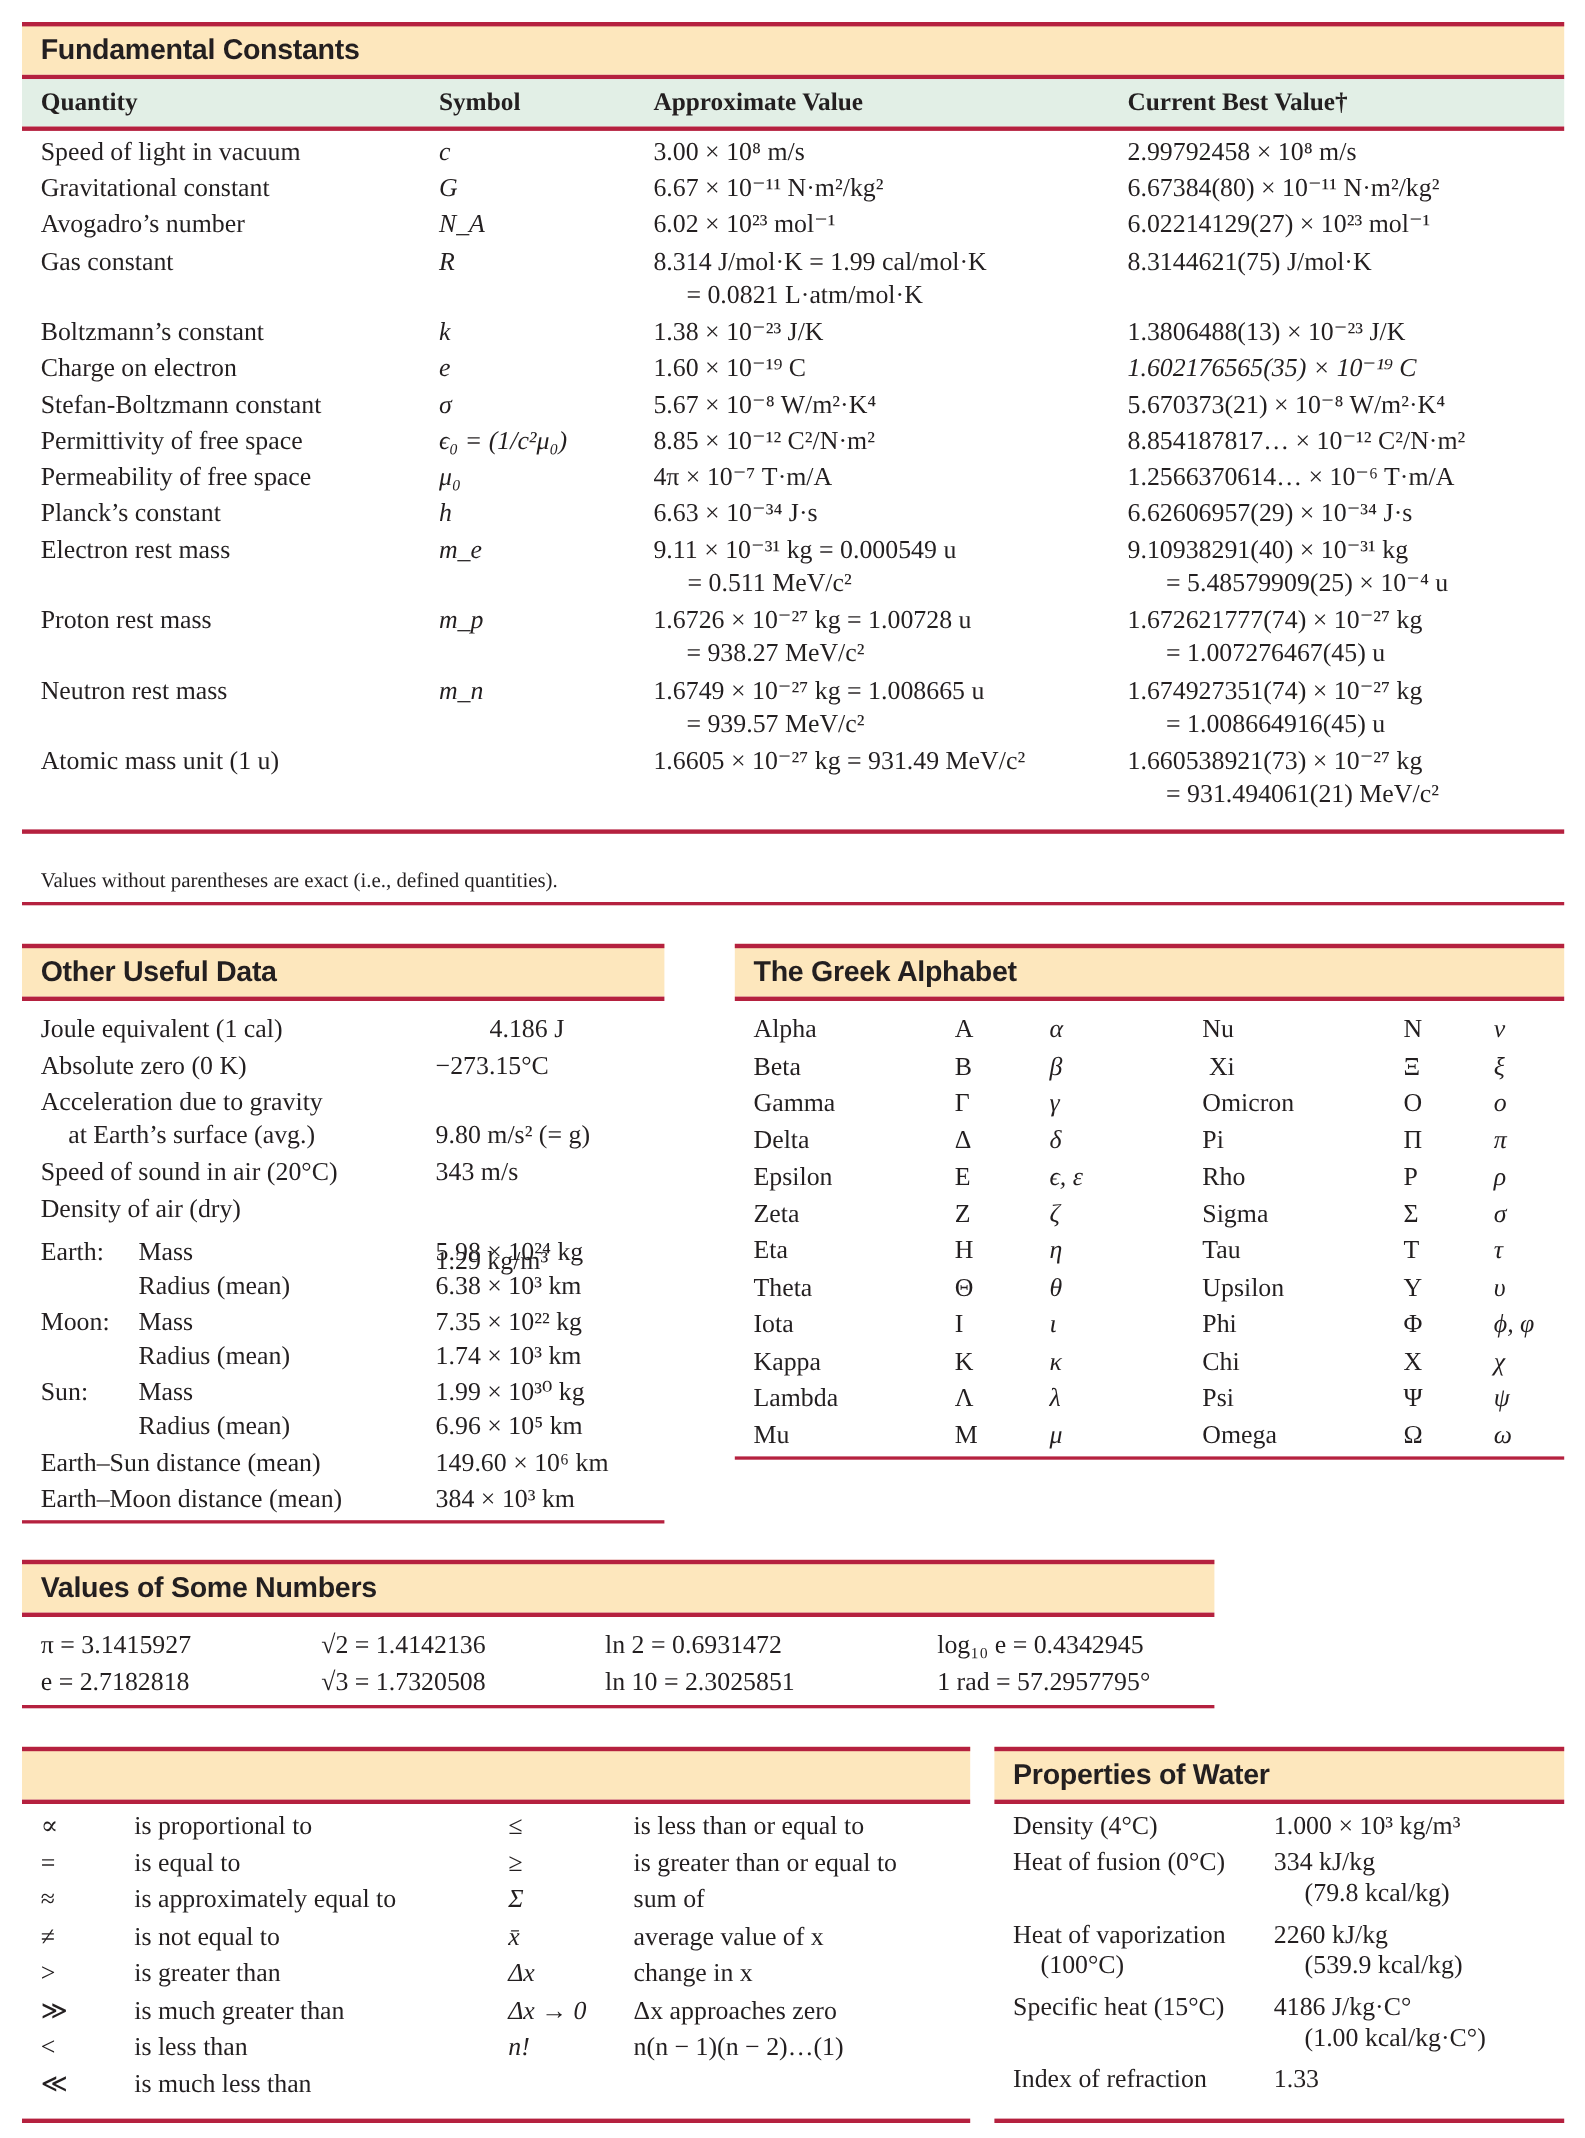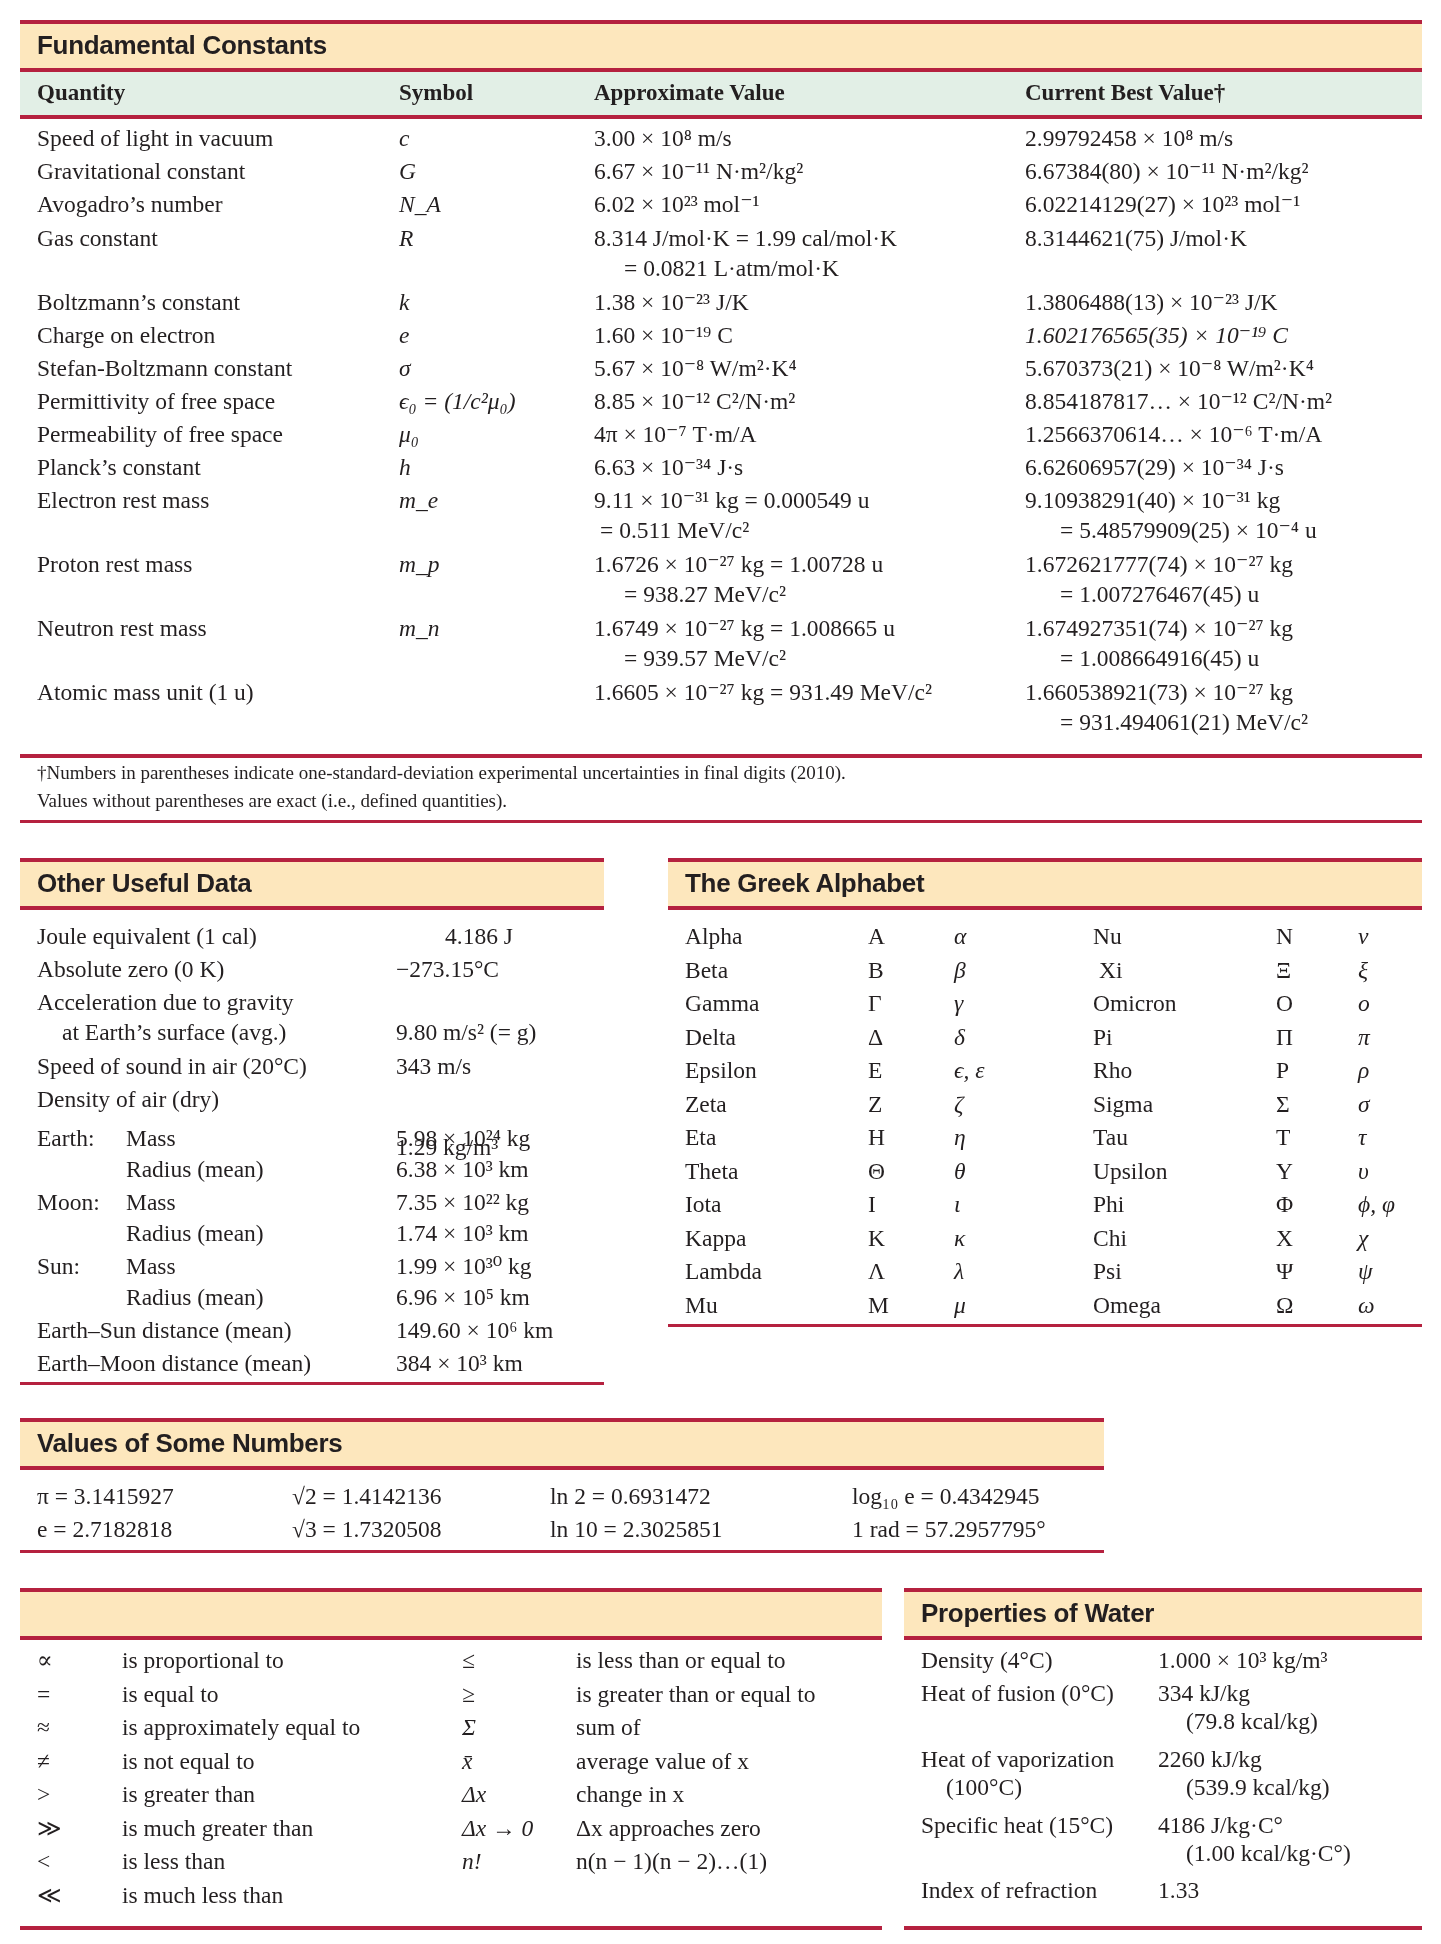--- a/index.html
+++ b/index.html
@@ -68,21 +68,21 @@
       <div class="t it" style="left: 379px; top: 400px;">μ₀</div>
       <div class="t" style="left: 574px; top: 400px;">4π × 10⁻⁷ T·m/A</div>
       <div class="t" style="left: 1005px; top: 400px;">1.2566370614… × 10⁻⁶ T·m/A</div>
       <div class="t" style="left: 17px; top: 433px;">Planck’s constant</div>
       <div class="t it" style="left: 379px; top: 433px;">h</div>
       <div class="t" style="left: 574px; top: 433px;">6.63 × 10⁻³⁴ J·s</div>
       <div class="t" style="left: 1005px; top: 433px;">6.62606957(29) × 10⁻³⁴ J·s</div>
       <div class="t" style="left: 17px; top: 466px;">Electron rest mass</div>
       <div class="t it" style="left: 379px; top: 466px;">m_e</div>
       <div class="t" style="left: 574px; top: 466px;">9.11 × 10⁻³¹ kg = 0.000549 u</div>
-      <div class="t" style="left: 580px; top: 496px;">= 0.511 MeV/c²</div>
+      <div class="t" style="left: 605px; top: 496px;">= 0.511 MeV/c²</div>
       <div class="t" style="left: 1005px; top: 466px;">9.10938291(40) × 10⁻³¹ kg</div>
       <div class="t" style="left: 1040px; top: 496px;">= 5.48579909(25) × 10⁻⁴ u</div>
       <div class="t" style="left: 17px; top: 530px;">Proton rest mass</div>
       <div class="t it" style="left: 379px; top: 530px;">m_p</div>
       <div class="t" style="left: 574px; top: 530px;">1.6726 × 10⁻²⁷ kg = 1.00728 u</div>
       <div class="t" style="left: 604px; top: 560px;">= 938.27 MeV/c²</div>
       <div class="t" style="left: 1005px; top: 530px;">1.672621777(74) × 10⁻²⁷ kg</div>
       <div class="t" style="left: 1040px; top: 560px;">= 1.007276467(45) u</div>
       <div class="t" style="left: 17px; top: 594px;">Neutron rest mass</div>
       <div class="t it" style="left: 379px; top: 594px;">m_n</div>
@@ -90,21 +90,20 @@
       <div class="t" style="left: 604px; top: 624px;">= 939.57 MeV/c²</div>
       <div class="t" style="left: 1005px; top: 594px;">1.674927351(74) × 10⁻²⁷ kg</div>
       <div class="t" style="left: 1040px; top: 624px;">= 1.008664916(45) u</div>
       <div class="t" style="left: 17px; top: 658px;">Atomic mass unit (1 u)</div>
       <div class="t it" style="left: 379px; top: 658px;"></div>
       <div class="t" style="left: 574px; top: 658px;">1.6605 × 10⁻²⁷ kg = 931.49 MeV/c²</div>
       <div class="t" style="left: 1005px; top: 658px;">1.660538921(73) × 10⁻²⁷ kg</div>
       <div class="t" style="left: 1040px; top: 688px;">= 931.494061(21) MeV/c²</div>
     </div>
   <div class="rule" style="top:734px;"></div>
-  <div class="fn" style="left:17px;top:742px;">†Numbers in parentheses indicate one-standard-deviation experimental uncertainties in final digits (2010).</div>
   <div class="fn" style="left:17px;top:770px;">Values without parentheses are exact (i.e., defined quantities).</div>
   <div class="rule" style="top:800px;height:3px;"></div>
 </div>
 
 <div class="box" style="left:20px;top:858px;width:584px;height:532px;">
   <div class="band" style="top:0;height:48px;"></div>
   <div class="rule" style="top:0;"></div>
   <div class="htitle" style="top:10px;">Other Useful Data</div>
   <div class="rule" style="top:48px;"></div>
   <div id="od-rows">

